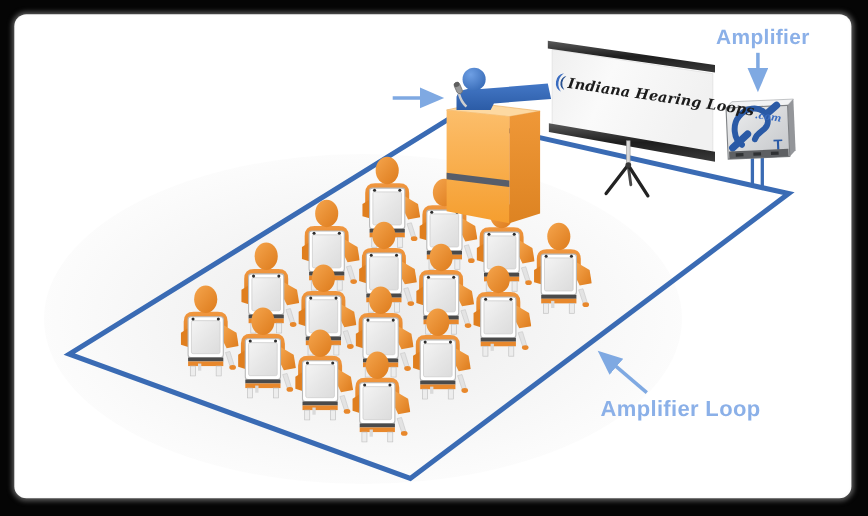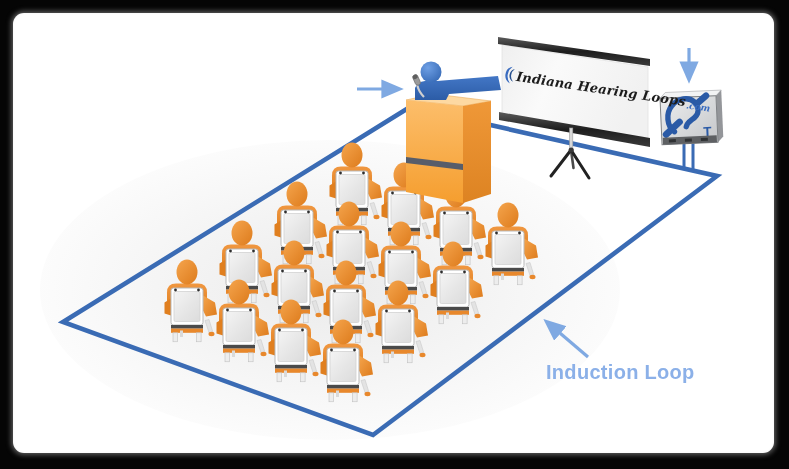--- a/index.html
+++ b/index.html
@@ -172,21 +172,22 @@
       <rect x="700" y="138.5" width="7" height="3" fill="#2F3133"></rect>
     </g>
 
     <g stroke="#7FA9E2" stroke-width="3.2">
       <line x1="357" y1="89" x2="399" y2="89" marker-end="url(#ah)"></line>
       <line x1="689" y1="48" x2="689" y2="79" marker-end="url(#ah)"></line>
       <line x1="588" y1="357" x2="547" y2="322" marker-end="url(#ah)"></line>
     </g>
   </svg>
 
-  <div class="lbl lbl-loop">Induction Loop</div>
+  <div class="lbl lbl-amp">Amplifier</div>
+  <div class="lbl lbl-loop">Amplifier Loop</div>
 
   <div class="logo">
     <svg class="swoosh" width="12" height="18" viewBox="0 0 12 18">
       <path d="M8,0.5 A9,9 0 0,0 8,17.5 A11.5,11.5 0 0,1 8,0.5 Z" fill="#3A6CC0"></path>
       <path d="M10.5,2.5 A7,7 0 0,0 10.5,15.5 A9,9 0 0,1 10.5,2.5 Z" fill="#27508F"></path>
     </svg>
     <span class="brand">Indiana Hearing Loops</span>
     <span class="suffix">.com</span>
   </div>
 

